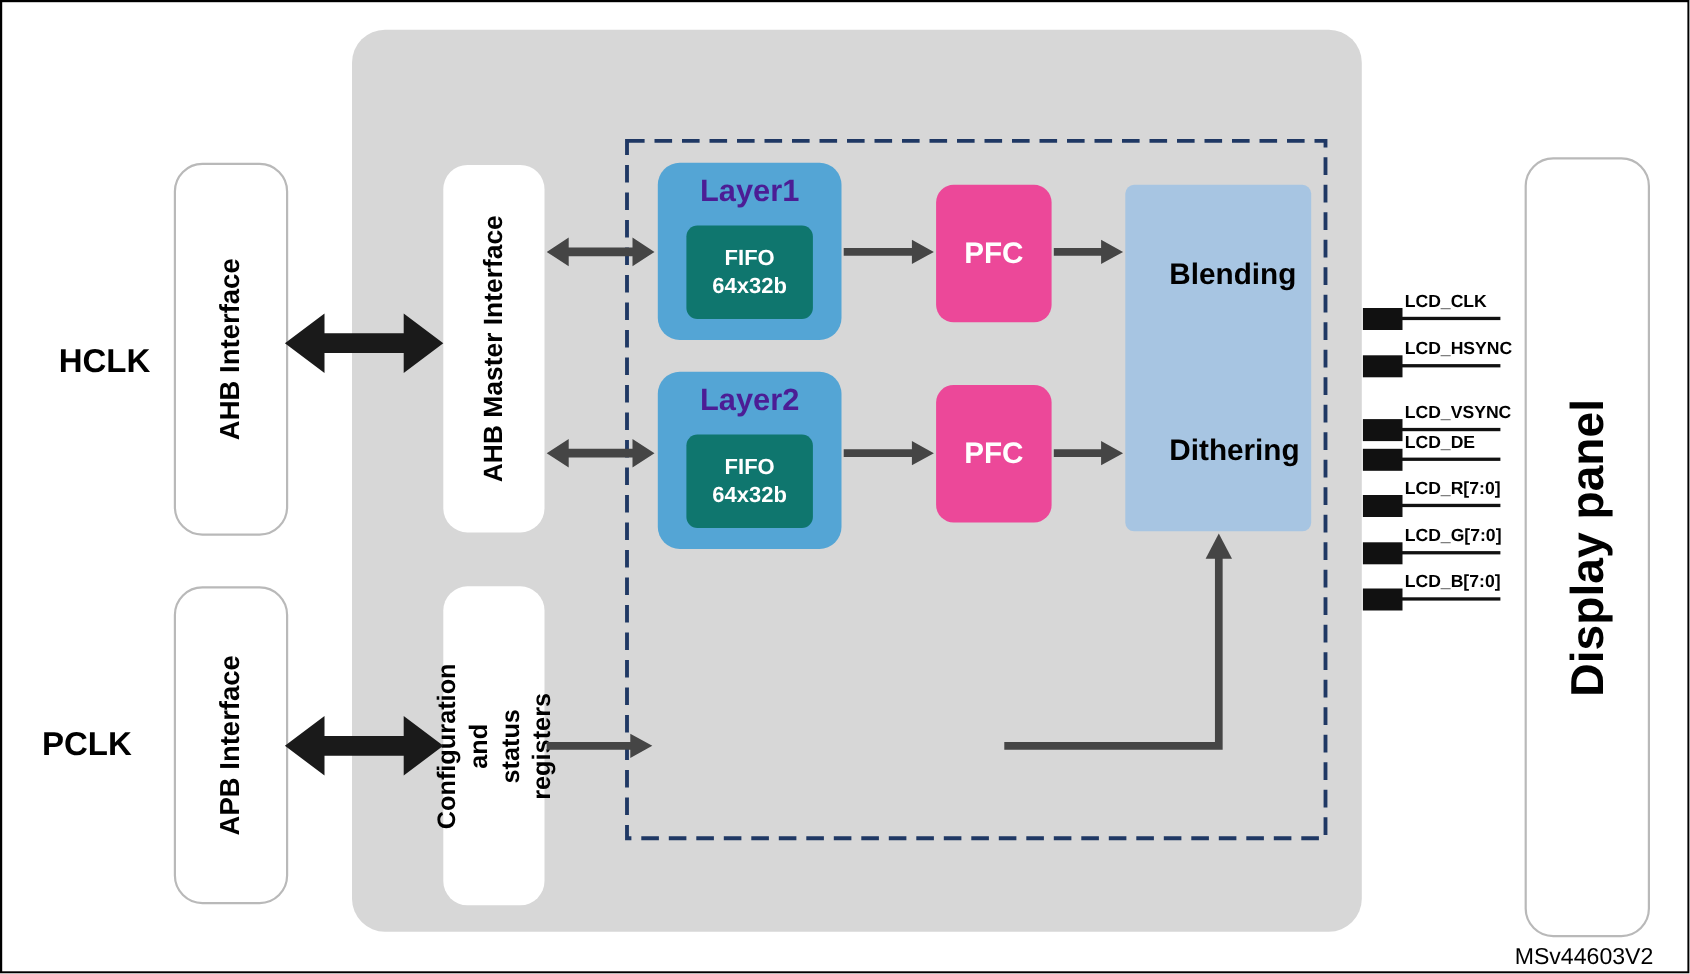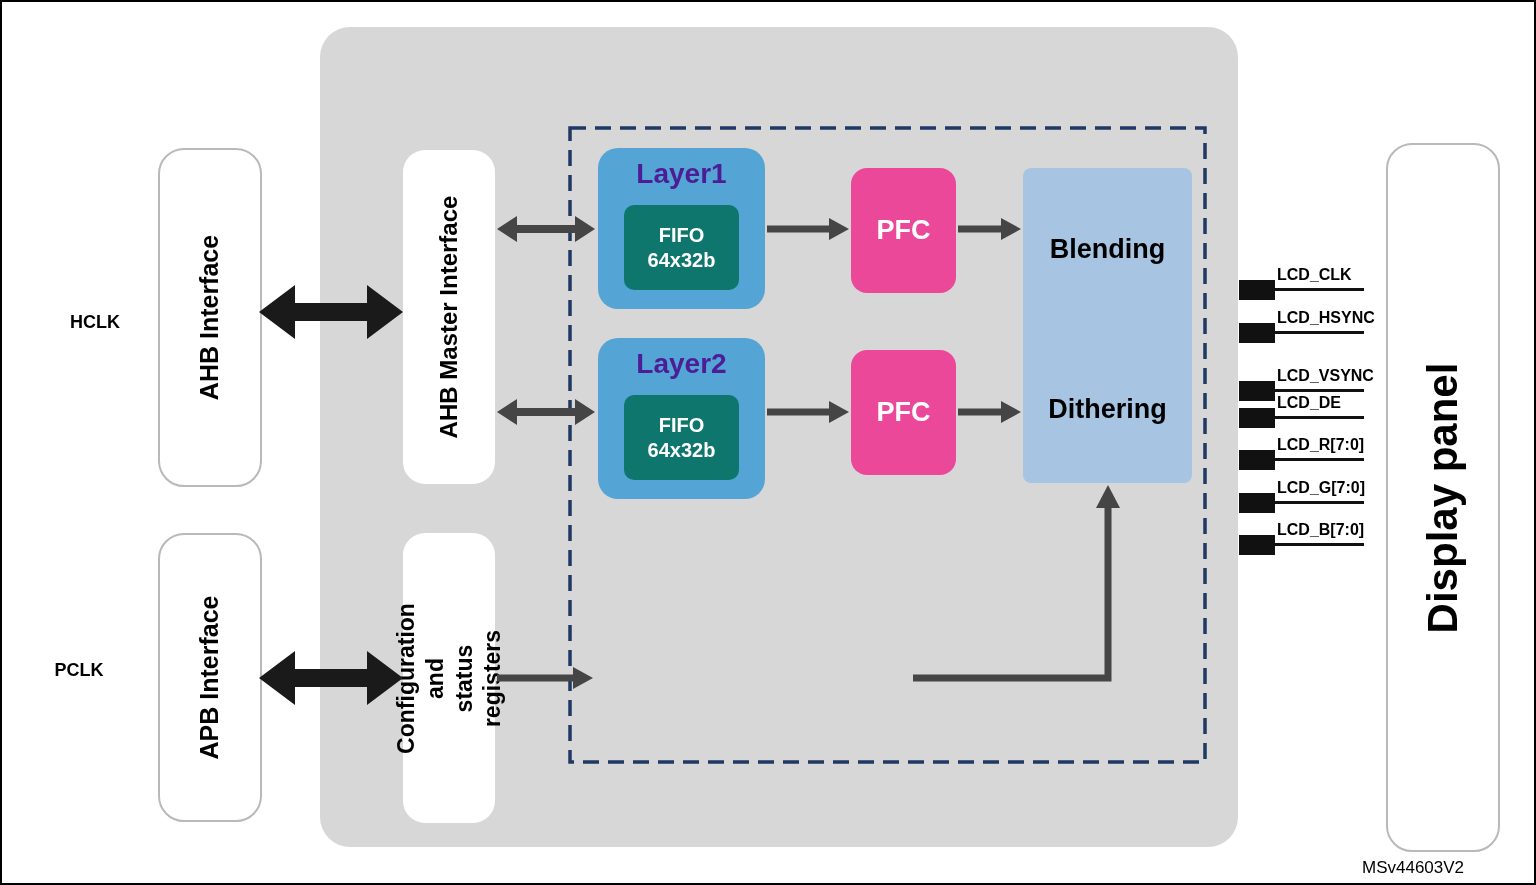--- a/index.html
+++ b/index.html
@@ -15,21 +15,21 @@
   .vtxt{transform:rotate(-90deg);white-space:nowrap;font-weight:bold;}
   .ahb-if{left:156px;top:146px;width:100px;height:335px;border:2px solid #b9b9b9;border-radius:26px;}
   .apb-if{left:156px;top:531px;width:100px;height:285px;border:2px solid #b9b9b9;border-radius:26px;}
   .if-txt{font-size:25px;}
   .ahb-master{left:401px;top:148px;width:92px;height:334px;border-radius:22px;}
   .am-txt{font-size:24px;}
   .cfg{left:401px;top:531px;width:92px;height:290px;border-radius:22px;}
   .cfg .vtxt{white-space:pre-line;text-align:center;font-size:23px;line-height:1.25;}
 
   
-  .clk{width:120px;text-align:center;font-weight:bold;font-size:18px;}
+  .clk{width:120px;text-align:center;font-weight:bold;font-size:30px;}
   .hclk{left:33px;top:310px;}
   .pclk{left:17px;top:658px;}
 
   
   .pcd-label{left:700px;top:92px;width:400px;text-align:center;font-weight:bold;font-size:21px;}
 
   
   .layer{width:167px;height:161px;background:#54a5d5;border-radius:20px;}
   .layer1{left:596px;top:146px;}
   .layer2{left:596px;top:336px;}
@@ -39,40 +39,40 @@
         line-height:1.25;white-space:pre-line;text-align:center;}
 
   
   .pfc{width:105px;height:125px;background:#ec4899;border-radius:16px;display:flex;align-items:center;
        justify-content:center;color:#fff;font-weight:bold;font-size:27px;}
   .pfc1{left:849px;top:166px;}
   .pfc2{left:849px;top:348px;}
 
   
   .blend{left:1021px;top:166px;width:169px;height:315px;background:#a7c5e2;border-radius:8px;}
-  .blend-lbl{position:absolute;left:0;width:100%;text-align:center;font-weight:bold;font-size:27px;}
+  .blend-lbl{position:absolute;left:0;width:100%;text-align:left;font-weight:bold;font-size:27px;padding-left:40px;}
   .blending{top:66px;}
   .dithering{top:226px;}
 
   
   .sync{left:593px;top:604px;width:318px;height:142px;background:#fff;border-radius:18px;display:flex;
         align-items:center;justify-content:center;font-weight:bold;font-size:27px;line-height:1.3;
         white-space:pre-line;text-align:center;}
 
   
   .display-panel{left:1384px;top:141px;width:110px;height:705px;border:2px solid #b9b9b9;border-radius:26px;}
   .dp-txt{font-size:42px;}
 
   
   .sig{left:1237px;width:125px;height:26px;}
   .sig-sq{position:absolute;left:0;top:3px;width:36px;height:20px;background:#111;}
   .sig-line{position:absolute;left:34px;right:0;top:11px;height:3px;background:#111;}
   .sig-lbl{position:absolute;left:38px;top:-11px;font-weight:bold;font-size:16px;white-space:nowrap;}
 
-  .figure-id{left:1360px;top:856px;width:156px;text-align:left;font-size:17px;}
+  .figure-id{left:1360px;top:856px;width:156px;text-align:center;font-size:21px;}
 
   svg.overlay{position:absolute;left:0;top:0;pointer-events:none;}
 </style>
 </head>
 <body>
 
 <div class="canvas">
 
   <div class="abs main-block"></div>
 

